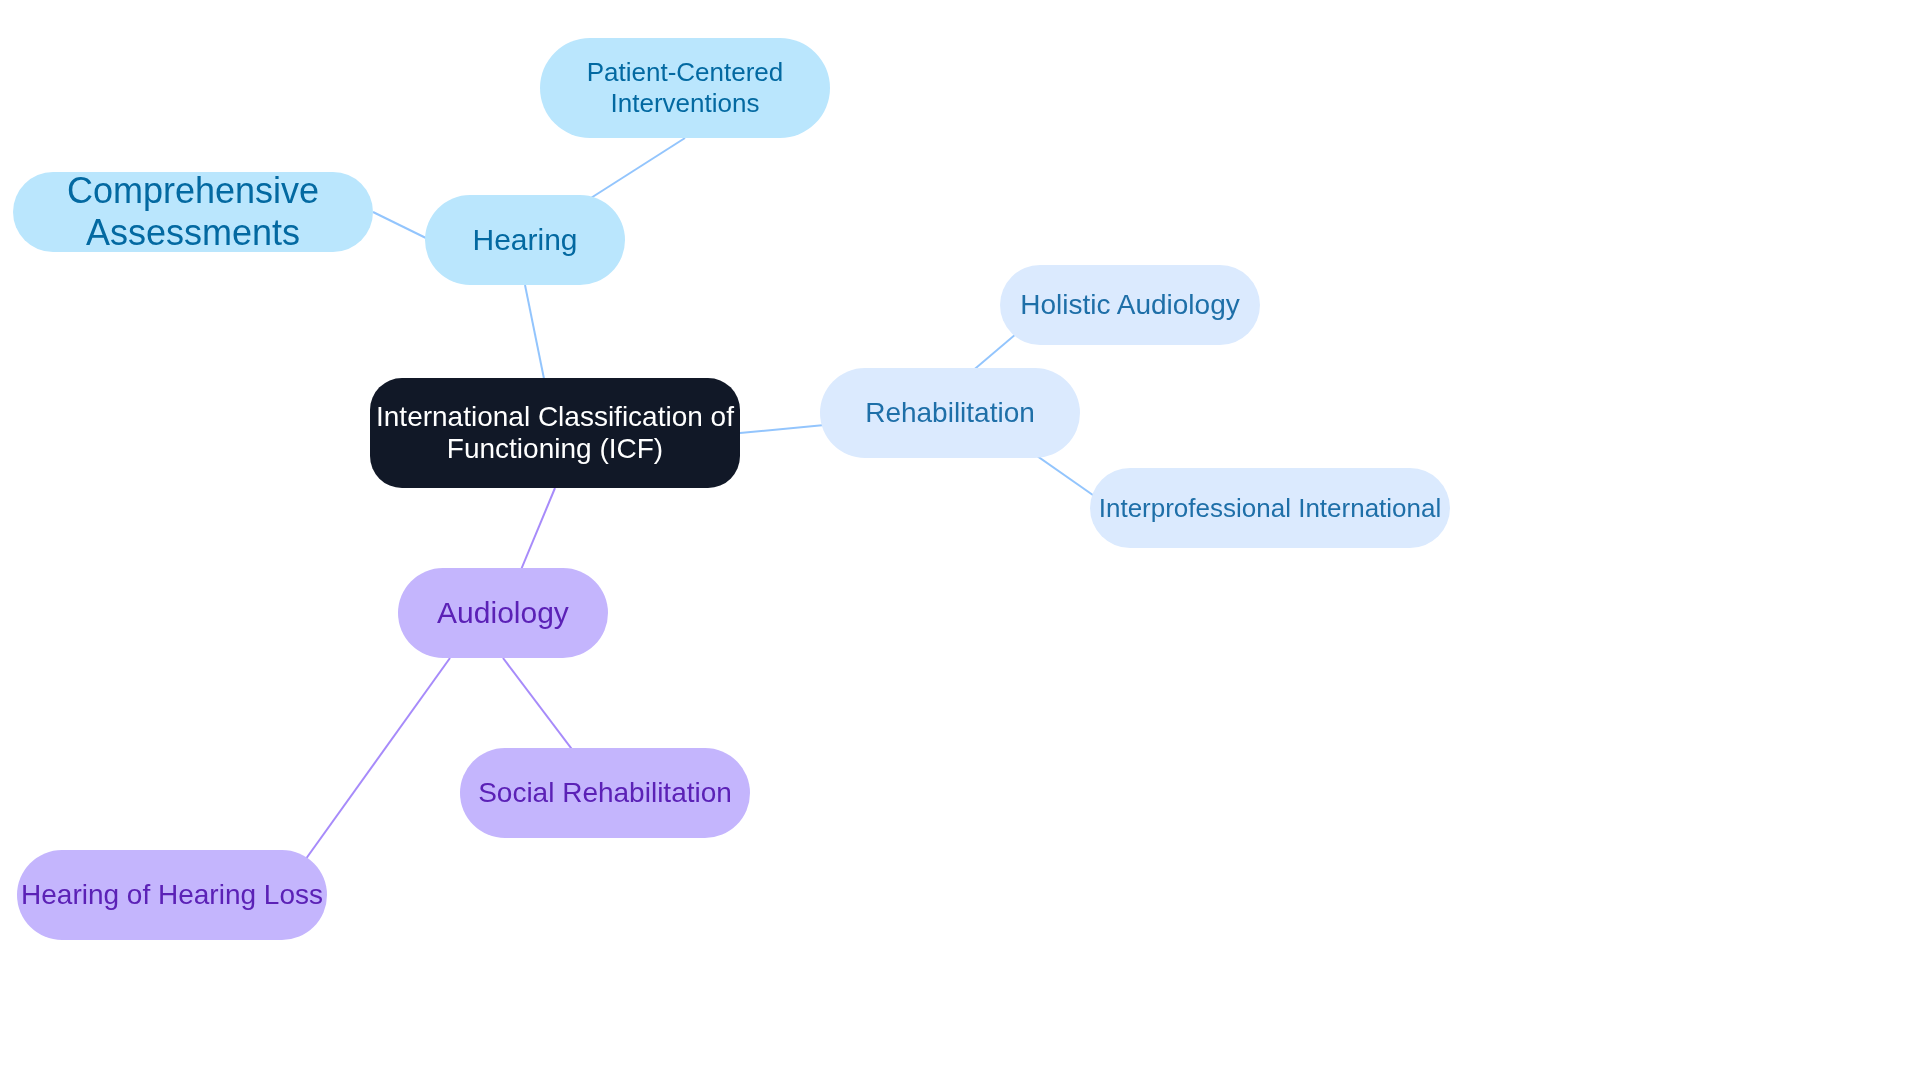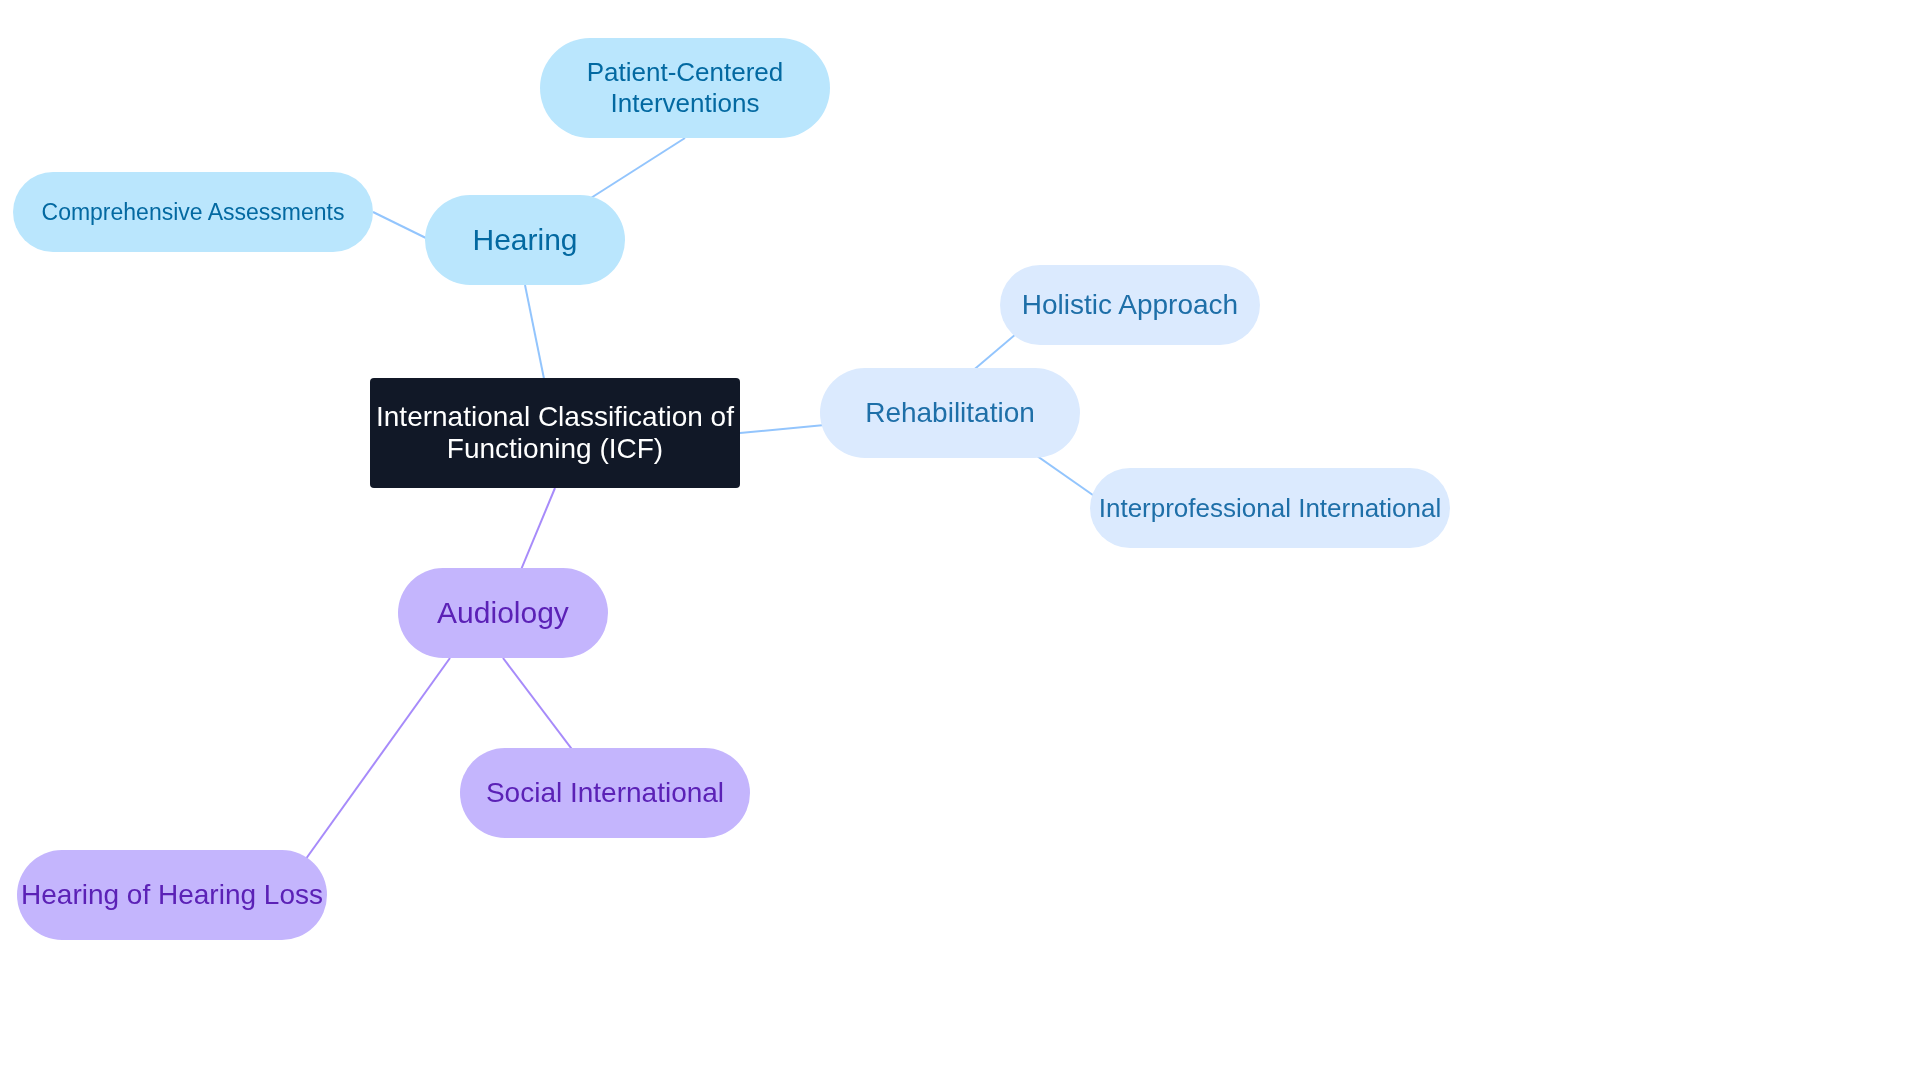--- a/index.html
+++ b/index.html
@@ -31,21 +31,21 @@
       z-index: 1;
     }
 
     .node-center {
       background: #111827;
       color: #ffffff;
       font-size: 28px;
       font-weight: 500;
       width: 370px;
       height: 110px;
-      border-radius: 4px;
+      border-radius: 32px;
       left: 370px;
       top: 378px;
     }
 
     .node-nursing {
       background: #bae6fd;
       color: #0369a1;
       font-size: 30px;
       font-weight: 500;
       width: 200px;
@@ -62,21 +62,21 @@
       width: 290px;
       height: 100px;
       left: 540px;
       top: 38px;
       text-align: center;
     }
 
     .node-comprehensive {
       background: #bae6fd;
       color: #0369a1;
-      font-size: 23px;
+      font-size: 36px;
       font-weight: 400;
       width: 360px;
       height: 80px;
       left: 13px;
       top: 172px;
     }
 
     .node-rehabilitation {
       background: #dbeafe;
       color: #1e6fa8;
@@ -184,30 +184,30 @@
 
 <div class="node node-comprehensive">
   <span>Comprehensive Assessments</span>
 </div>
 
 <div class="node node-rehabilitation">
   <span>Rehabilitation</span>
 </div>
 
 <div class="node node-holistic">
-  <span>Holistic Approach</span>
+  <span>Holistic Audiology</span>
 </div>
 
 <div class="node node-interprofessional">
   <span>Interprofessional International</span>
 </div>
 
 <div class="node node-audiology">
   <span>Audiology</span>
 </div>
 
 <div class="node node-impact">
   <span>Hearing of Hearing Loss</span>
 </div>
 
 <div class="node node-social">
-  <span>Social International</span>
+  <span>Social Rehabilitation</span>
 </div>
 
 </body></html>

